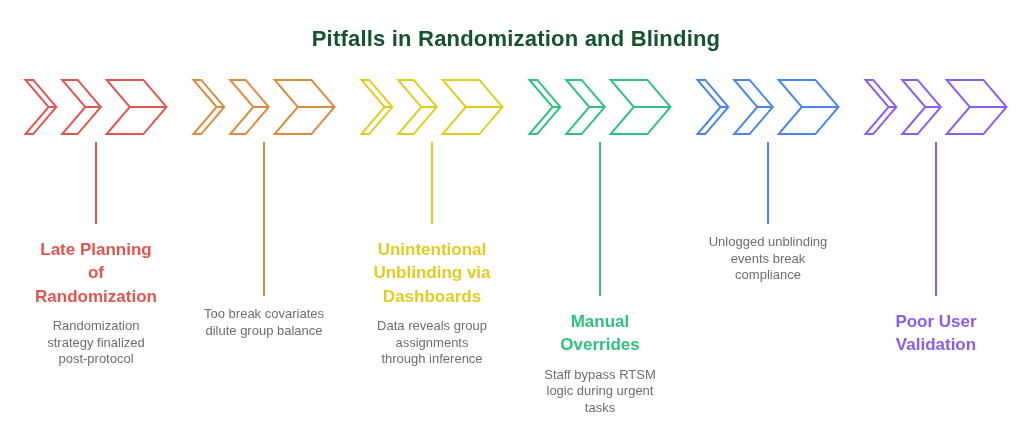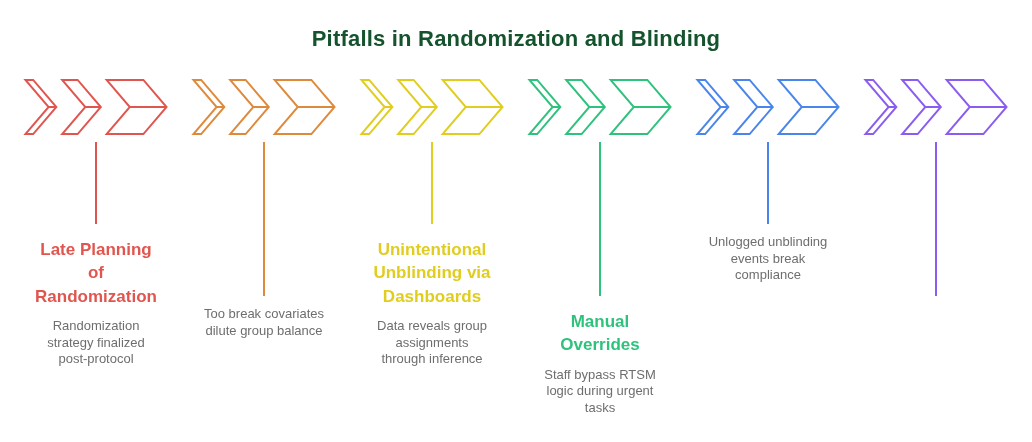--- a/index.html
+++ b/index.html
@@ -132,16 +132,18 @@
 compliance</div>
     </div>
 
     <div class="col" style="--c: #8A5CF0;">
       <svg class="icon" viewBox="0 0 150 60" fill="none" stroke="currentColor" stroke-width="2" stroke-linejoin="miter">
         <path d="M2,2 L10,2 L34,30 L10,58 L2,58 L26,30 Z M26,30 L34,30"></path>
         <path d="M40,2 L56,2 L80,30 L56,58 L40,58 L64,30 Z M64,30 L80,30"></path>
         <path d="M86,2 L124,2 L148,30 L124,58 L86,58 L110,30 Z M110,30 L148,30"></path>
       </svg>
       <div class="connector tall"></div>
+      <div class="heading">Poor User
+Validation</div>
     </div>
 
   </div>
 </div>
 
 </body></html>

